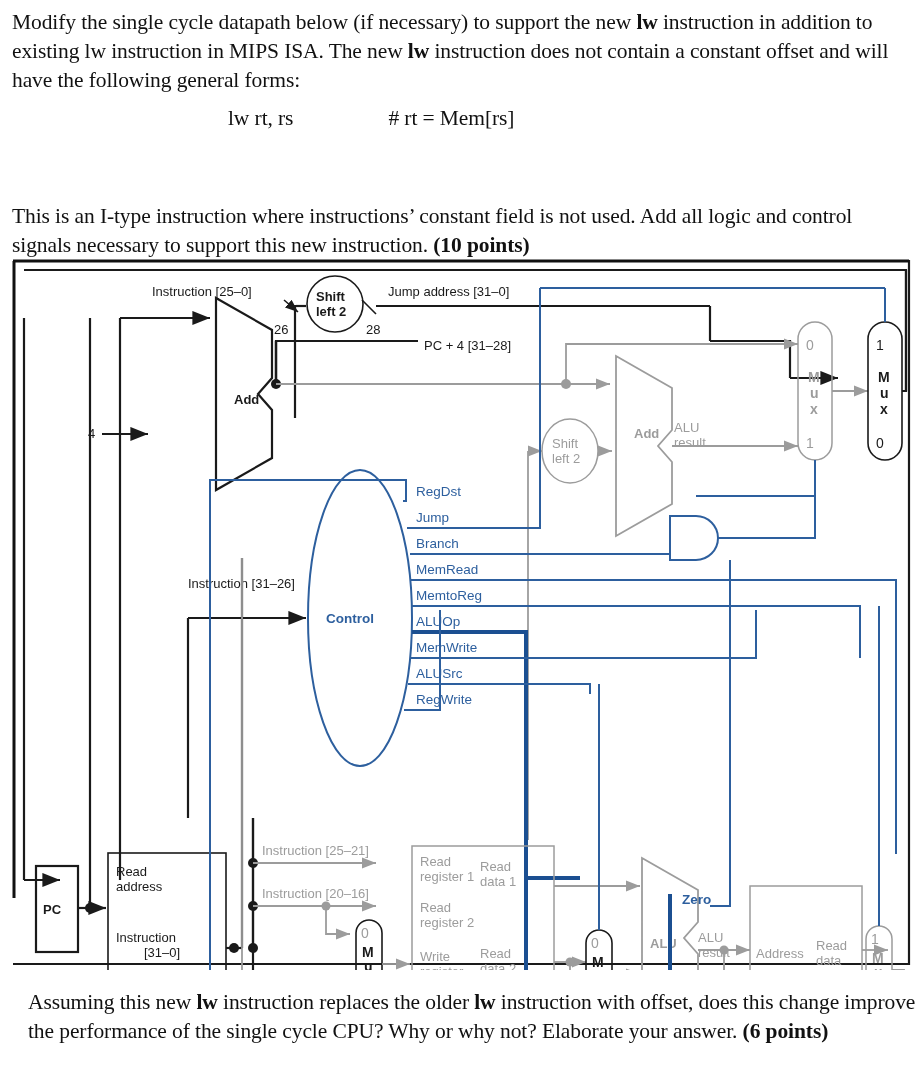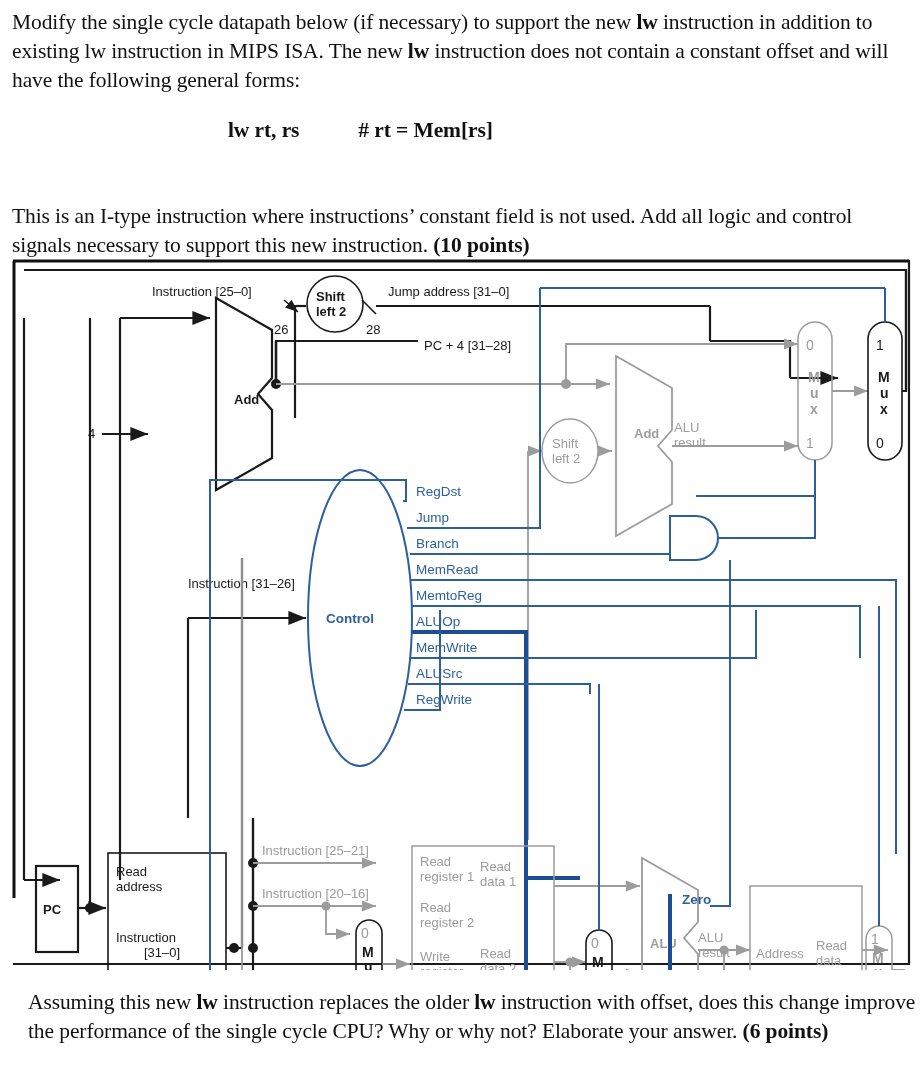--- a/index.html
+++ b/index.html
@@ -14,27 +14,27 @@
   
   .para{
     position:absolute;
     font-family:"Liberation Serif", serif;
     font-size:21.5px;
     line-height:29px;
     color:#111;
     letter-spacing:-0.1px;
   }
   #para-top{left:12px;top:8px;width:902px;}
-  #para-code{left:0px;top:116px;width:922px;font-weight:bold;}
+  #para-code{left:0px;top:104px;width:922px;}
   #para-mid{left:12px;top:182px;width:900px;margin-top:20px;}
   #para-bottom{left:12px;top:988px;width:900px;margin-left:16px;}
   b{font-weight:bold;}
   .code-row{display:flex;}
   .code-a{margin-left:228px;}
-  .code-b{margin-left:59px;}
+  .code-b{margin-left:95px;}
 
   
   #diagram{
     position:absolute;left:10px;top:258px;width:902px;height:712px;
   }
   #diagram svg{display:block;}
 </style>
 </head>
 <body>
 

